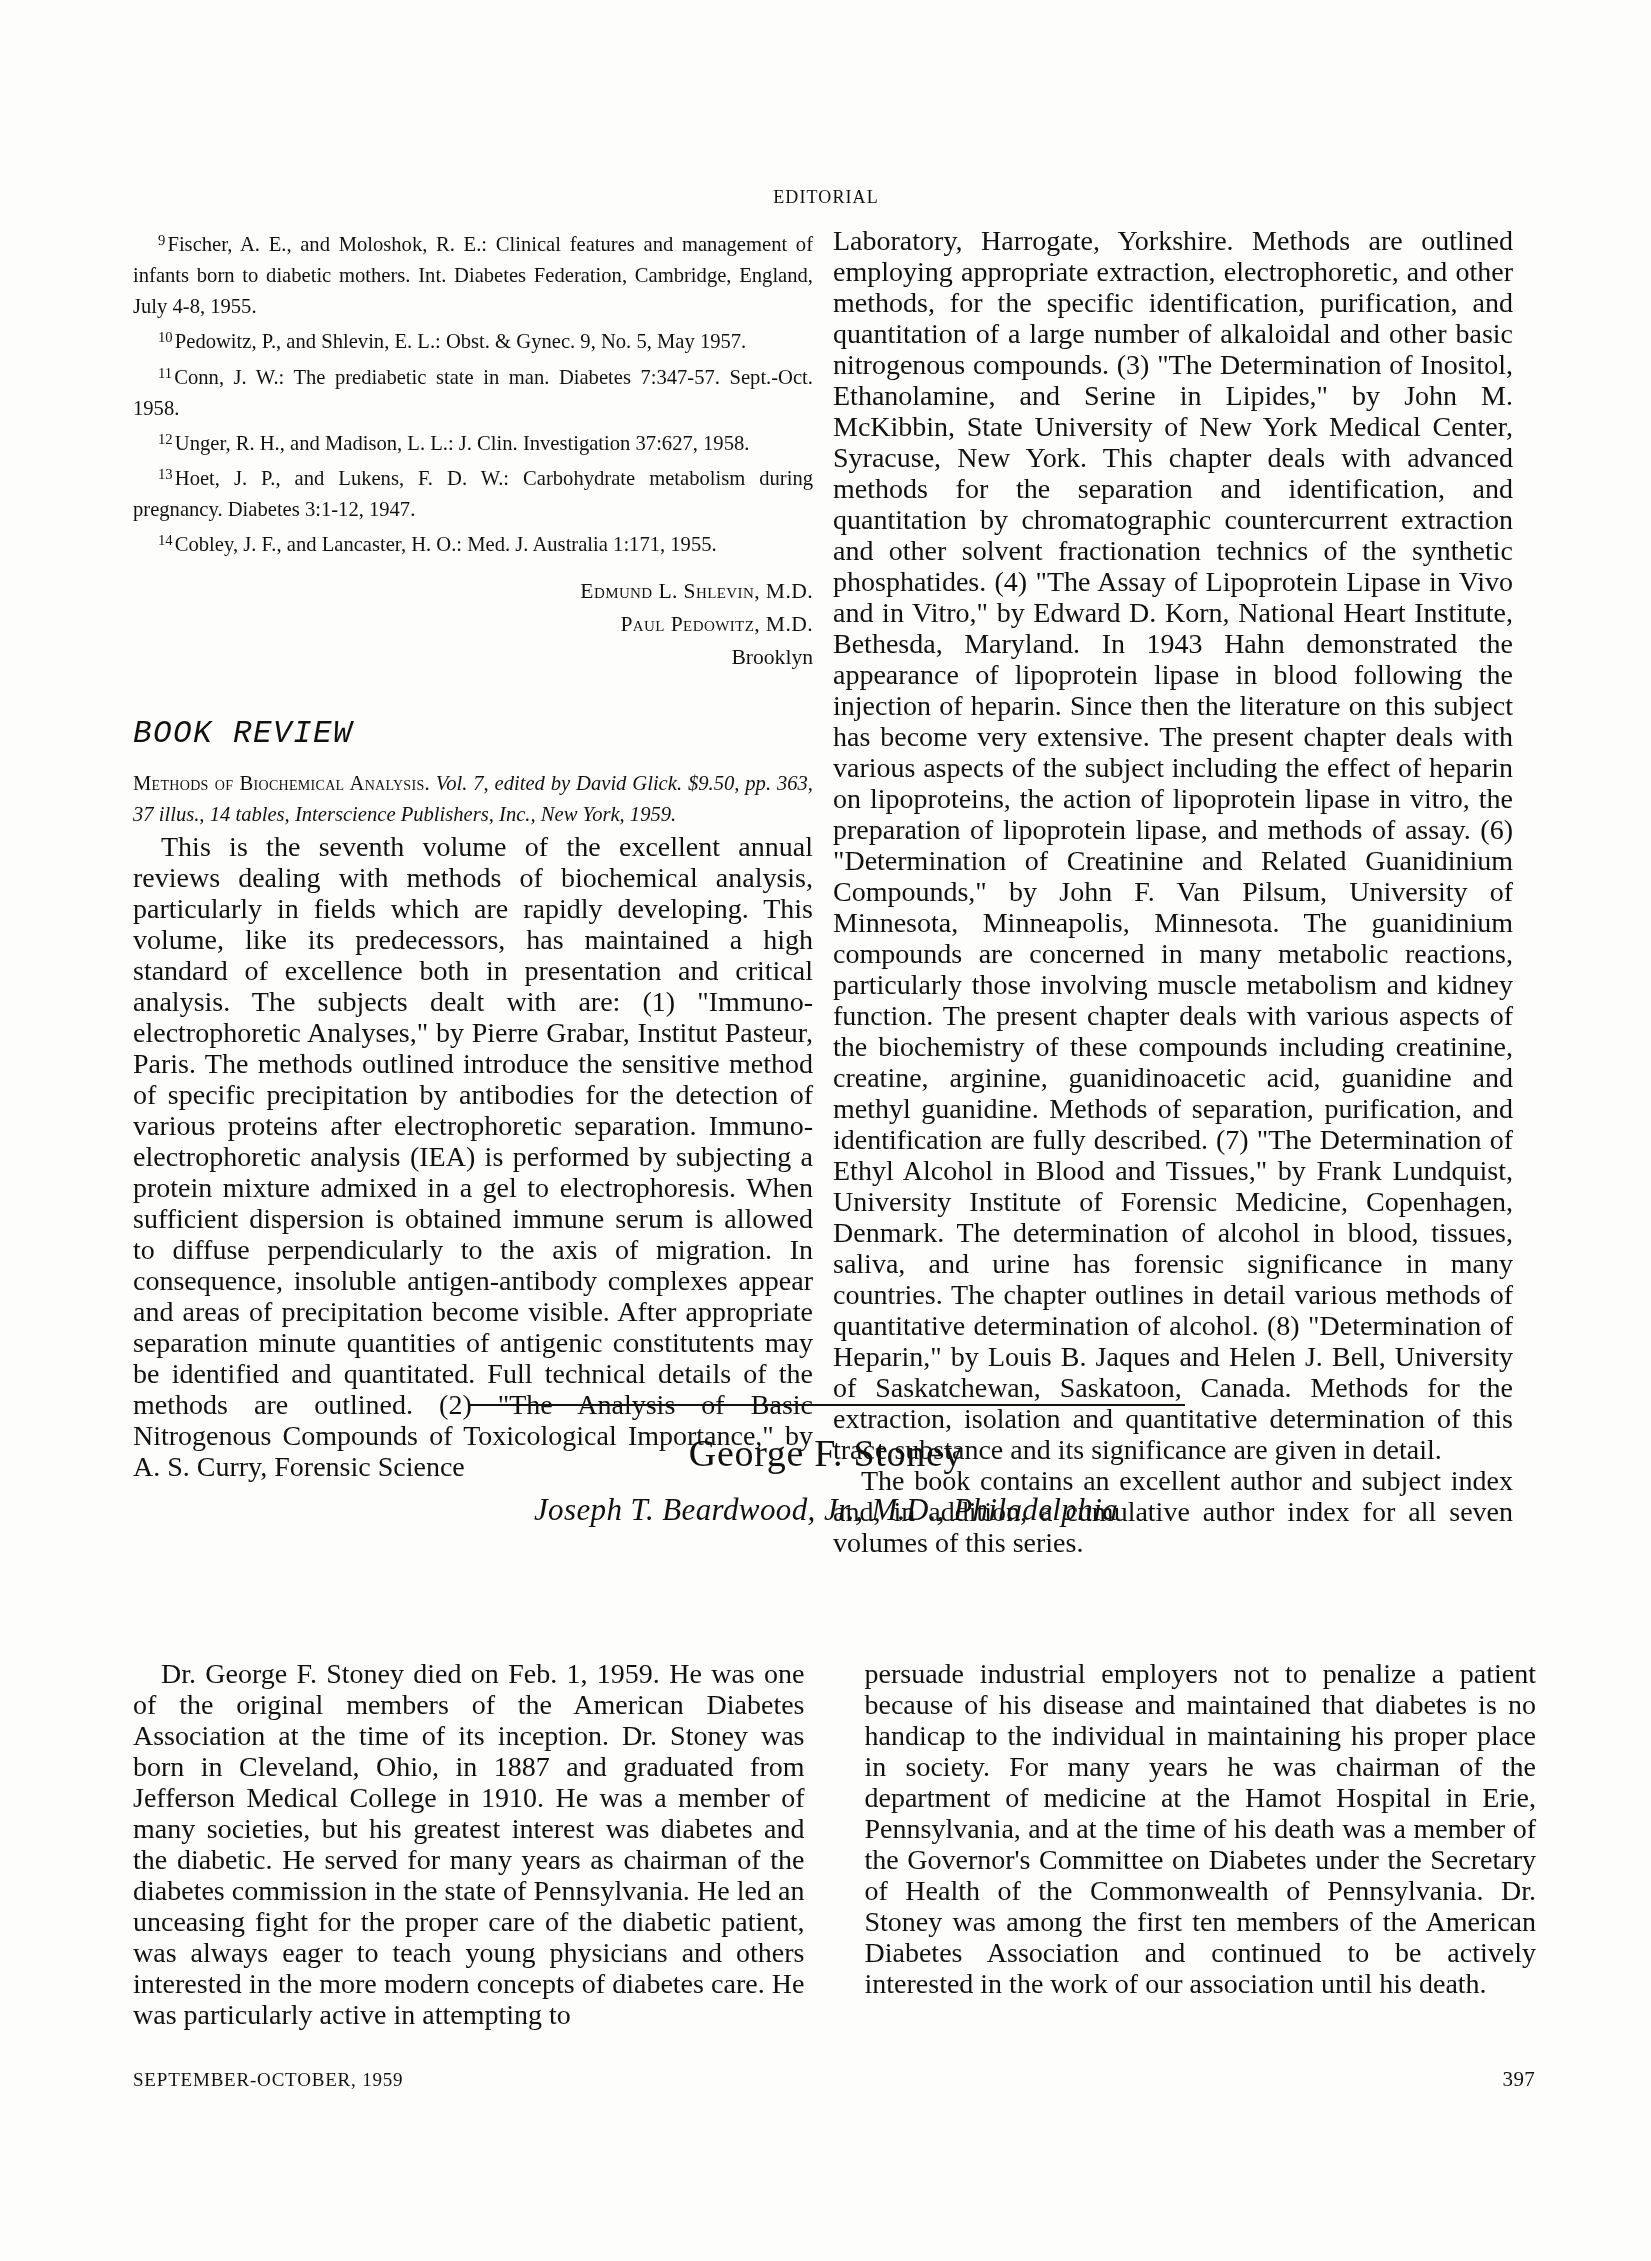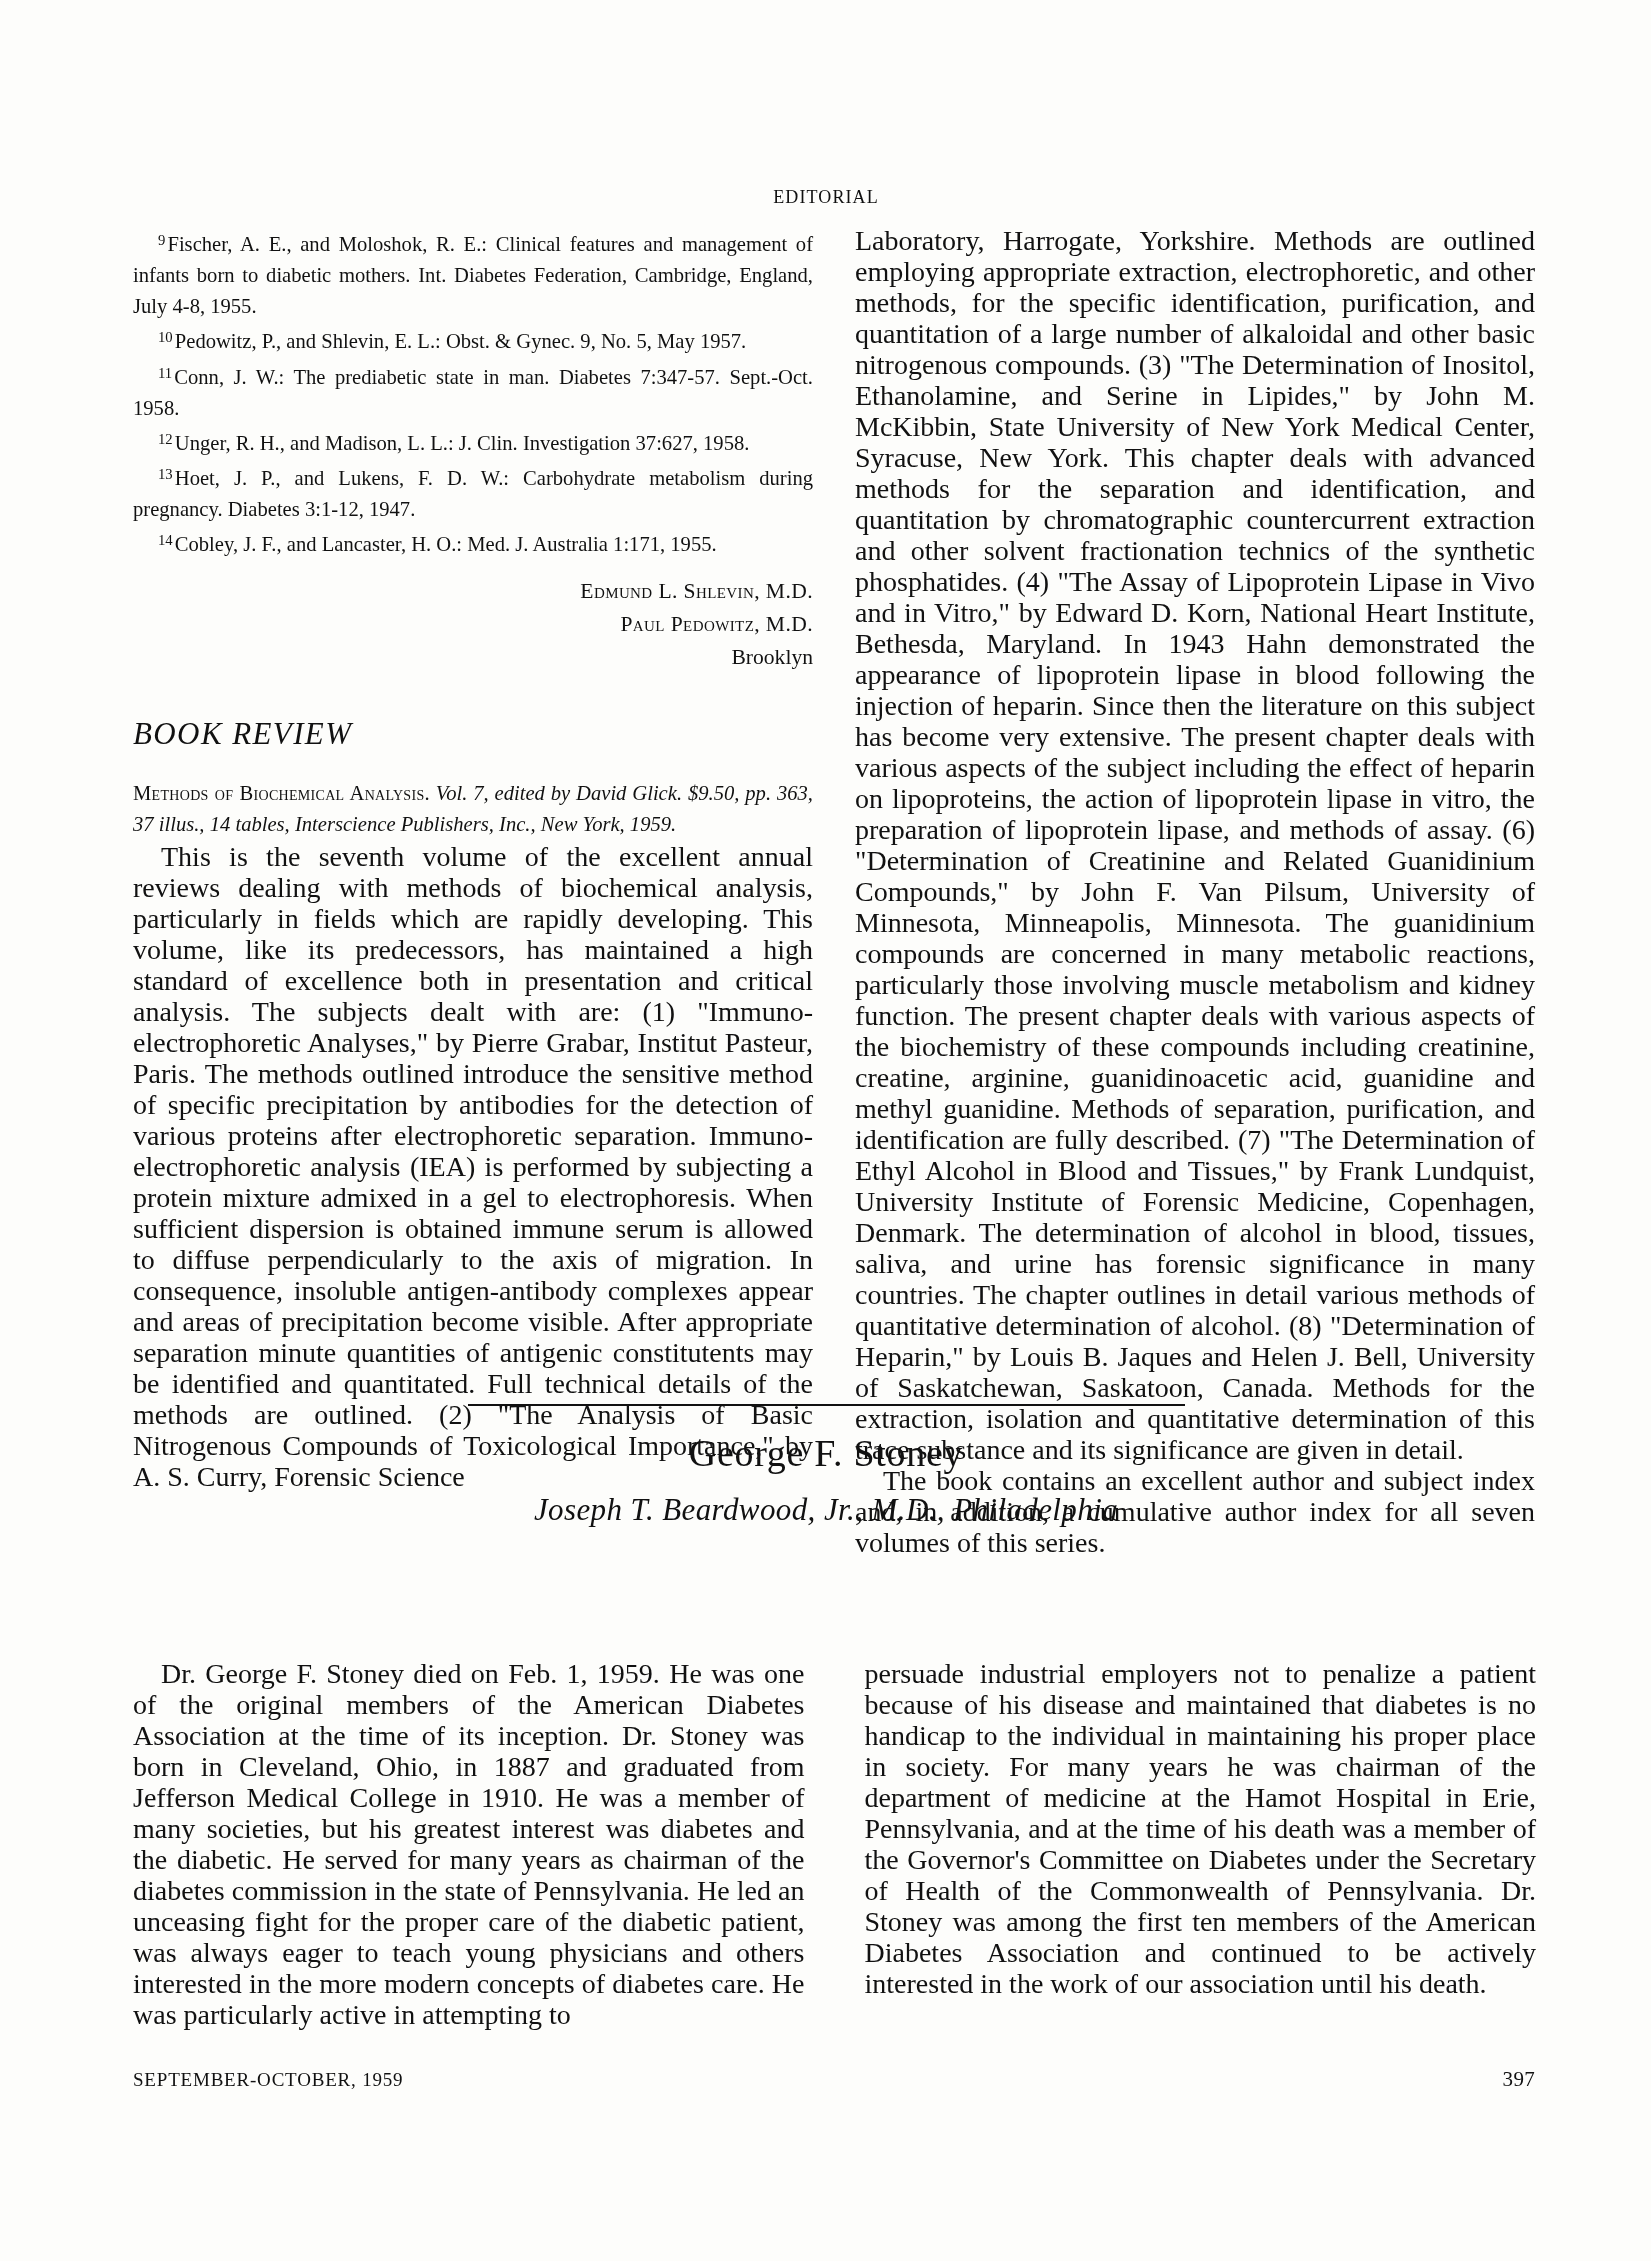--- a/index.html
+++ b/index.html
@@ -33,21 +33,21 @@
     color: #101010;
   }
 
   
   .cols-top {
     position: absolute;
     top: 225px;
     left: 133px;
     width: 1403px;
     display: flex;
-    gap: 42px;
+    gap: 20px;
   }
   .col {
     width: 680px;
   }
 
   p.body {
     margin: 0;
     font-size: 28px;
     line-height: 31px;
     text-align: justify;
@@ -80,26 +80,27 @@
     letter-spacing: 0.4px;
   }
   .signature .city {
     font-variant: normal;
     letter-spacing: 0;
   }
 
   
   .section-title {
     margin-top: 43px;
-    margin-bottom: 27px;
+    margin-bottom: 17px;
     font-size: 31px;
     font-style: italic;
     font-weight: 400;
     letter-spacing: 1.4px;
     line-height: 1.1;
+    font-family: Liberation Mono, monospace;
   }
   .book-cite {
     margin: 0 0 1.4px 0;
     font-size: 20.6px;
     line-height: 31px;
     text-align: justify;
   }
   .book-cite .sc {
     font-variant: small-caps;
     letter-spacing: 0.3px;

